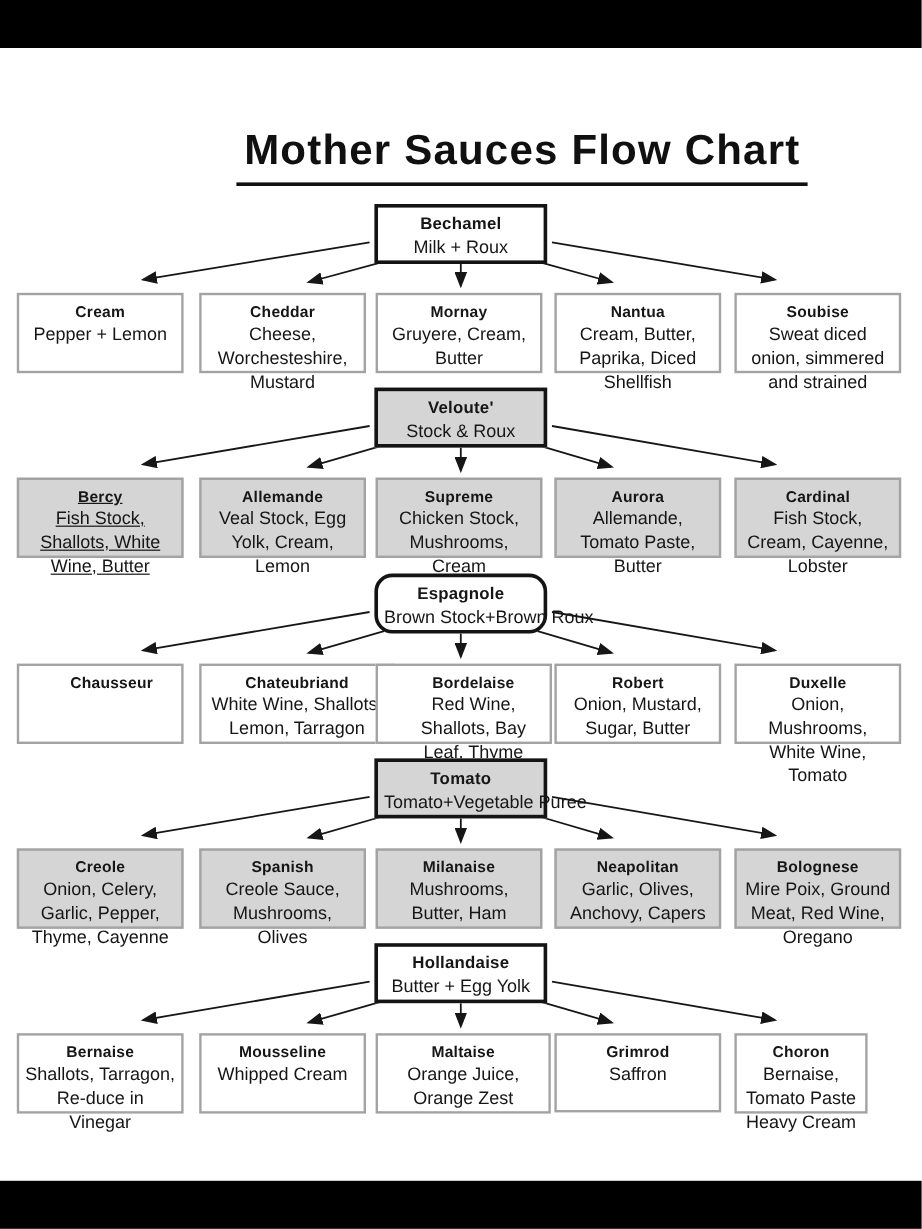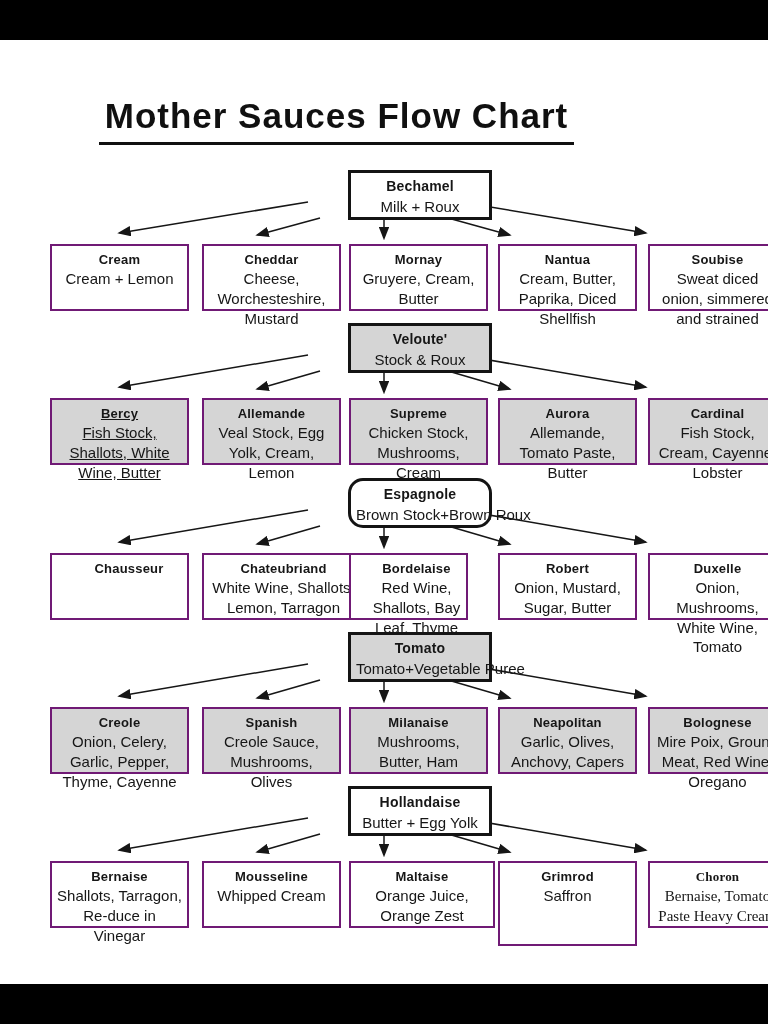--- a/index.html
+++ b/index.html
@@ -4,31 +4,31 @@
 <style>
   html,body{margin:0;padding:0}
   body{
     width:768px;height:1024px;position:relative;overflow:hidden;
     background:#ffffff;font-family:"Liberation Sans",sans-serif;
     --shaded:#d5d5d5; --line:#161616; --letterbox:#000000;
   }
   .letterbox{position:absolute;left:0;width:768px;height:40px;background:var(--letterbox)}
   #lb-top{top:0}
   #lb-bottom{top:984px}
-  .title-wrap{position:absolute;top:96px;left:0;width:673px;text-align:center}
+  .title-wrap{position:absolute;top:106px;left:0;width:673px;text-align:right}
   .title{
     display:inline-block;font-size:35px;font-weight:bold;letter-spacing:1px;
     color:#101010;border-bottom:3px solid #101010;padding:0 6px 6px;white-space:nowrap;
   }
   .box{
     position:absolute;box-sizing:border-box;background:#ffffff;
-    text-align:center;color:#161616;margin-left:36px;
+    text-align:center;color:#161616;
   }
   .mother{border:3px solid #141414}
-  .child{border:2px solid #701a75}
+  .child{border:2px solid #a3a3a3}
   .shaded{background:var(--shaded)}
   .bname{font-weight:bold;font-size:13px;padding-top:6px;letter-spacing:.2px}
   .mother .bname{font-size:14px;padding-top:5px}
   .bing{font-size:15px;line-height:1.32;padding:2px 5px 0}
   .mother .bing{padding-top:3px;white-space:nowrap}
   #arrows{position:absolute;left:0;top:0;pointer-events:none}
   #arrows line{stroke:var(--line);stroke-width:1.5}
 </style>
 </head>
 <body style="--shaded: #d5d5d5; --line: #161616; --letterbox: #000000;">
@@ -83,21 +83,21 @@
     </g>
   </svg>
 
 <div id="boxes">
     <div class="box mother" style="left: 312px; top: 170px; width: 144px; height: 50px;">
       <div class="bname">Bechamel</div>
       <div class="bing">Milk + Roux</div>
     </div>
     <div class="box child" style="left: 14px; top: 244px; width: 139px; height: 67px;">
       <div class="bname">Cream</div>
-      <div class="bing">Cream + Lemon</div>
+      <div class="bing">Pepper + Lemon</div>
     </div>
     <div class="box child" style="left: 166px; top: 244px; width: 139px; height: 67px;">
       <div class="bname">Cheddar</div>
       <div class="bing">Cheese, Worchesteshire, Mustard</div>
     </div>
     <div class="box child" style="left: 313px; top: 244px; width: 139px; height: 67px;">
       <div class="bname">Mornay</div>
       <div class="bing">Gruyere, Cream, Butter</div>
     </div>
     <div class="box child" style="left: 462px; top: 244px; width: 139px; height: 67px;">
@@ -136,21 +136,21 @@
       <div class="bname">Espagnole</div>
       <div class="bing">Brown Stock+Brown Roux</div>
     </div>
     <div class="box child" style="left: 14px; top: 553px; width: 139px; height: 67px; padding-left: 19px;">
       <div class="bname">Chausseur</div>
     </div>
     <div class="box child" style="left: 166px; top: 553px; width: 163px; height: 67px;">
       <div class="bname">Chateubriand</div>
       <div class="bing">White Wine, Shallots, Lemon, Tarragon</div>
     </div>
-    <div class="box child" style="left: 313px; top: 553px; width: 119px; height: 67px; padding-left: 16px;">
+    <div class="box child" style="left: 313px; top: 553px; width: 147px; height: 67px; padding-left: 16px;">
       <div class="bname">Bordelaise</div>
       <div class="bing">Red Wine, Shallots, Bay Leaf, Thyme</div>
     </div>
     <div class="box child" style="left: 462px; top: 553px; width: 139px; height: 67px;">
       <div class="bname">Robert</div>
       <div class="bing">Onion, Mustard, Sugar, Butter</div>
     </div>
     <div class="box child" style="left: 612px; top: 553px; width: 139px; height: 67px;">
       <div class="bname">Duxelle</div>
       <div class="bing">Onion, Mushrooms, White Wine, Tomato</div>
@@ -188,21 +188,21 @@
       <div class="bing">Shallots, Tarragon, Re-duce in Vinegar</div>
     </div>
     <div class="box child" style="left: 166px; top: 861px; width: 139px; height: 67px;">
       <div class="bname">Mousseline</div>
       <div class="bing">Whipped Cream</div>
     </div>
     <div class="box child" style="left: 313px; top: 861px; width: 146px; height: 67px;">
       <div class="bname">Maltaise</div>
       <div class="bing">Orange Juice, Orange Zest</div>
     </div>
-    <div class="box child" style="left: 462px; top: 861px; width: 139px; height: 85px;">
+    <div class="box child" style="left: 462px; top: 861px; width: 139px; height: 66px;">
       <div class="bname">Grimrod</div>
       <div class="bing">Saffron</div>
     </div>
-    <div class="box child" style="left: 612px; top: 861px; width: 139px; height: 67px; font-family: Liberation Serif, serif;">
+    <div class="box child" style="left: 612px; top: 861px; width: 111px; height: 67px;">
       <div class="bname">Choron</div>
       <div class="bing">Bernaise, Tomato Paste Heavy Cream</div>
     </div>
   </div>
 
 </body></html>

